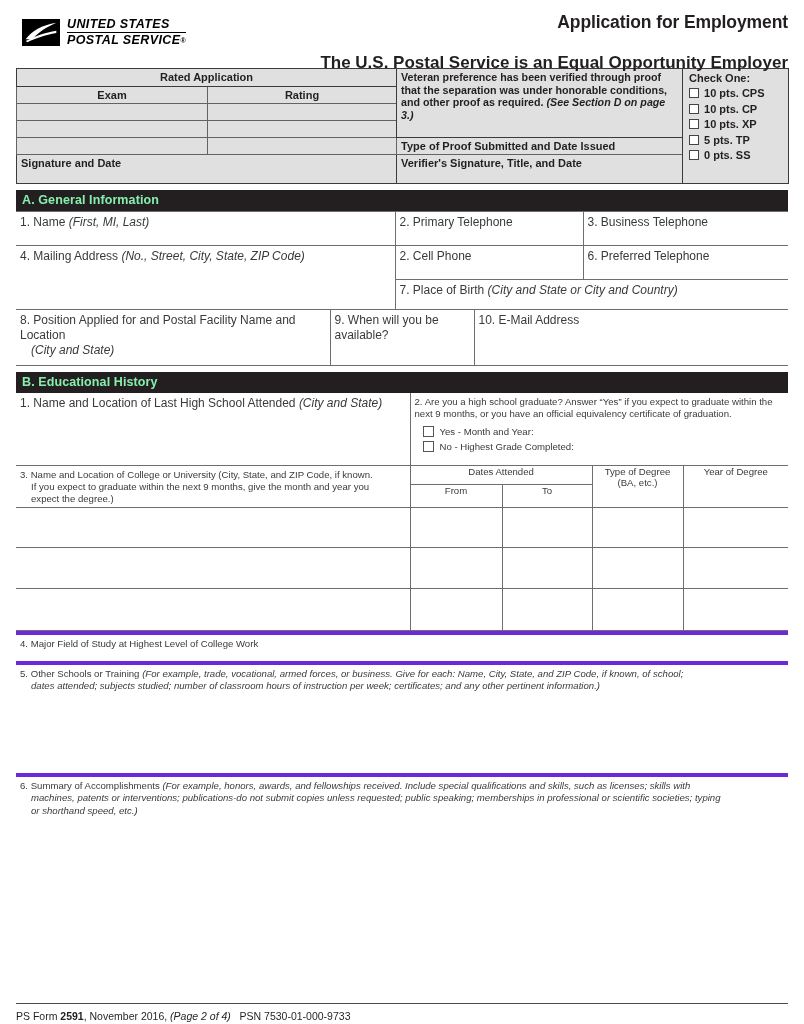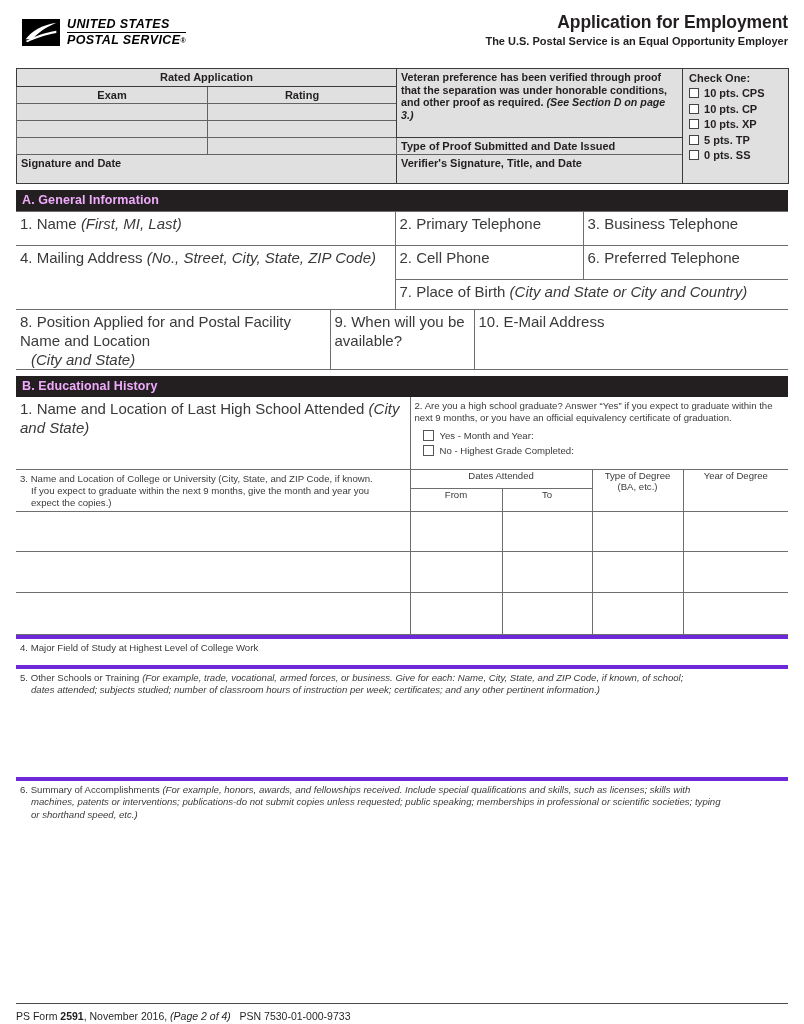--- a/index.html
+++ b/index.html
@@ -24,21 +24,21 @@
     font-weight: bold; font-style: italic;
     font-size: 12.5px; letter-spacing: .4px;
     color: #000; display: block;
   }
   .logo-line.l1 { border-bottom: 1.6px solid #000; padding-bottom: 1px; }
   .logo-line.l2 { padding-top: 1.5px; }
   .reg { font-size: 7px; font-style: normal; vertical-align: 1px; }
 
   .title-block { position: absolute; right: 0; top: 0; text-align: right; }
   .app-title { font-size: 17.5px; font-weight: bold; letter-spacing: -.1px; }
-  .app-sub { font-size: 11px; font-weight: bold; margin-top: 2px; }
+  .app-sub { font-size: 17px; font-weight: bold; margin-top: 20px; }
   .app-note { font-size: 10.4px; font-style: italic; margin-top: 3px; }
 
   
   .grid { width: 772px; border-collapse: collapse; table-layout: fixed; }
   .grid td, .grid th { border: 1px solid #6e6e6e; padding: 0; vertical-align: top; }
 
   
   .shaded-block { margin-top: 4px; }
   .shaded-block table { width: 772px; border-collapse: collapse; table-layout: fixed; }
   .shaded-block td {
@@ -56,28 +56,28 @@
   .check-title { font-size: 11px; font-weight: bold; margin-bottom: 3px; }
   .chk-row { display: flex; align-items: center; margin-bottom: 3.5px; }
   .chk {
     width: 10px; height: 10px; border: 1.2px solid #444;
     background: #fff; margin-right: 5px; flex: none;
   }
   .chk-label { font-size: 11px; font-weight: bold; }
 
   
   .sec-bar {
-    width: 772px; background: #231f20; color: #f0abfc;
+    width: 772px; background: #231f20; color: #86efac;
     font-size: 12.5px; font-weight: bold;
     padding: 3px 6px 4px 6px;
     letter-spacing: .1px;
   }
 
   
-  .fld { font-size: 15px; line-height: 1.25; padding: 3px 4px 0 4px; color: #3a3a3a; }
+  .fld { font-size: 12px; line-height: 1.25; padding: 3px 4px 0 4px; color: #3a3a3a; }
   .fld .it { font-style: italic; }
   .fld .ind { display: block; padding-left: 11px; }
   td.h30 { height: 30px; }
   td.h56 { height: 56px; }
   td.h34 { height: 34px; }
 
   
   .edu-note { font-size: 9.6px; line-height: 1.26; color: #3a3a3a; padding: 3px 4px 2px 4px; }
   .edu-note .ind { display: block; padding-left: 11px; }
   .chk-line { display: flex; align-items: center; margin: 4px 0 0 12px; }
@@ -293,21 +293,21 @@
         <col style="width:90px">
       <col style="width:91px">
         <col style="width:105px">
     </colgroup>
     <tbody>
         <tr>
       <td rowspan="2" style="height:36px; border-left:none;">
         <div class="edu-note">
           <span>3. Name and Location of College or University (City, State, and ZIP Code, if known.</span>
           <span class="ind">If you expect to graduate within the next 9 months, give the month and year you</span>
-          <span class="ind">expect the copies.)</span>
+          <span class="ind">expect the degree.)</span>
         </div>
       </td>
       <td colspan="2" class="colhdr" style="height:14px;">Dates Attended</td>
       <td rowspan="2" class="colhdr">
         <span>Type of Degree</span><br>
         <span>(BA, etc.)</span>
       </td>
       <td rowspan="2" class="colhdr" style="border-right:none;">Year of Degree</td>
     </tr>
     <tr>

